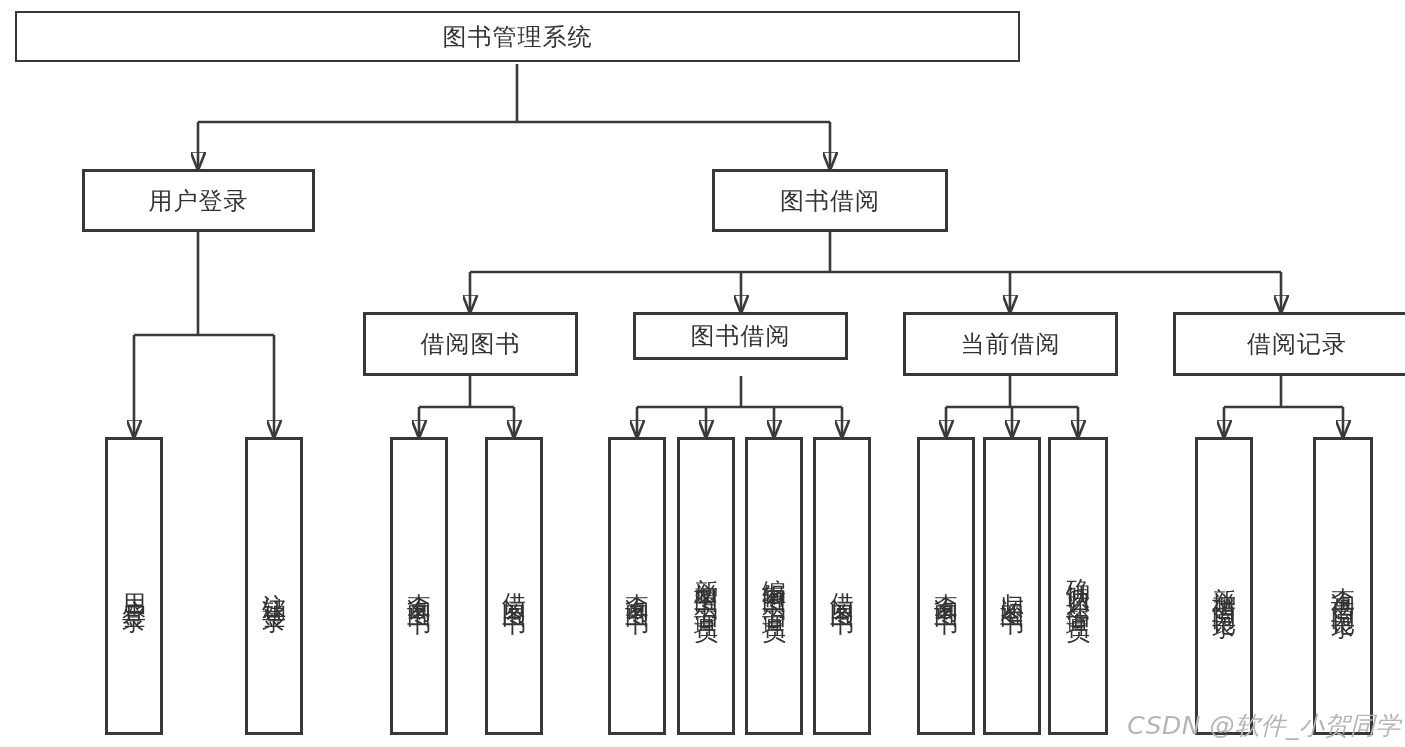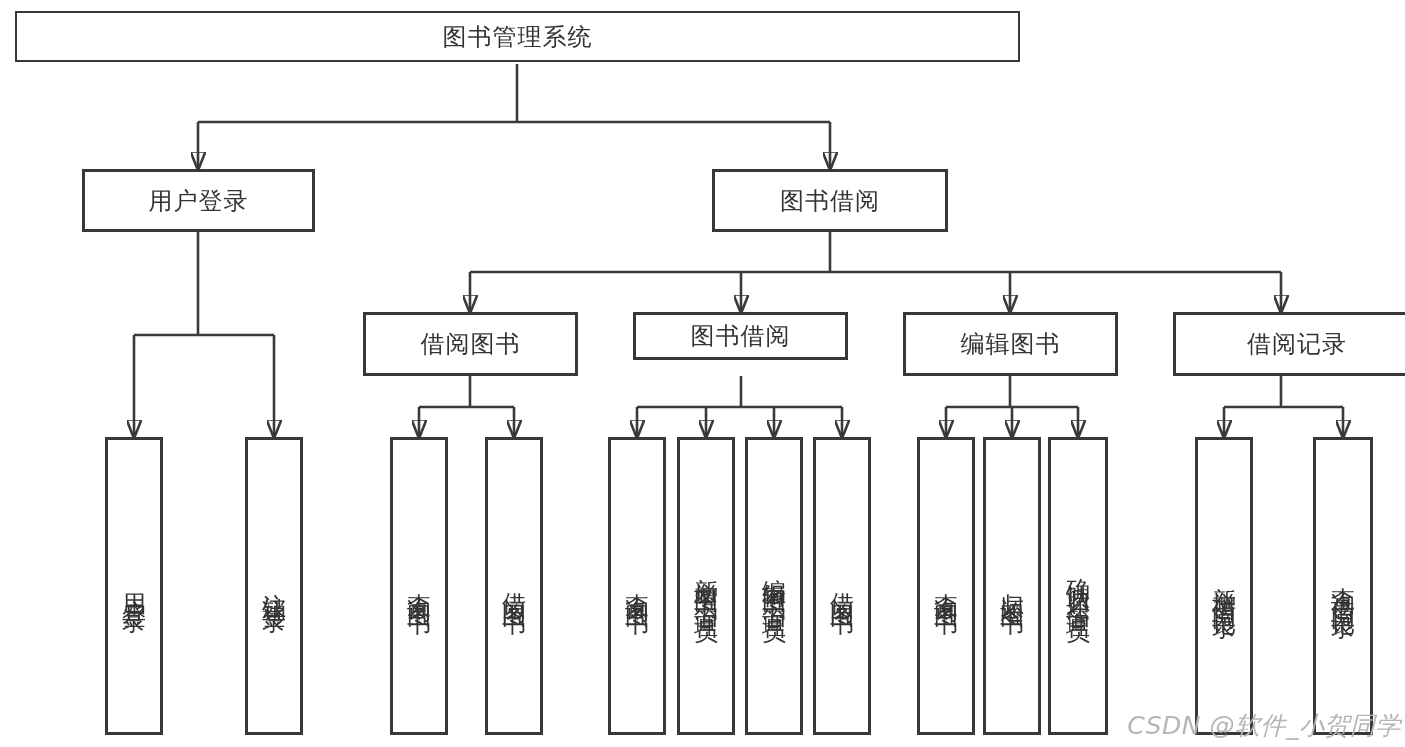--- a/index.html
+++ b/index.html
@@ -97,21 +97,21 @@
     <span>图书借阅</span>
   </div>
 
   <div class="box h" style="left:363px;top:312px;width:215px;height:64px;">
     <span>借阅图书</span>
   </div>
   <div class="box h" style="left:633px;top:312px;width:215px;height:48px;">
     <span>图书借阅</span>
   </div>
   <div class="box h" style="left:903px;top:312px;width:215px;height:64px;">
-    <span>编辑图书</span>
+    <span>当前借阅</span>
   </div>
   <div class="box h" style="left:1173px;top:312px;width:248px;height:64px;">
     <span>借阅记录</span>
   </div>
 
   <div class="box v" style="left:105px;top:437px;width:58px;height:298px;">
     <span class="vtxt">用户登录</span>
   </div>
   <div class="box v" style="left:245px;top:437px;width:58px;height:298px;">
     <span class="vtxt">注销登录</span>

